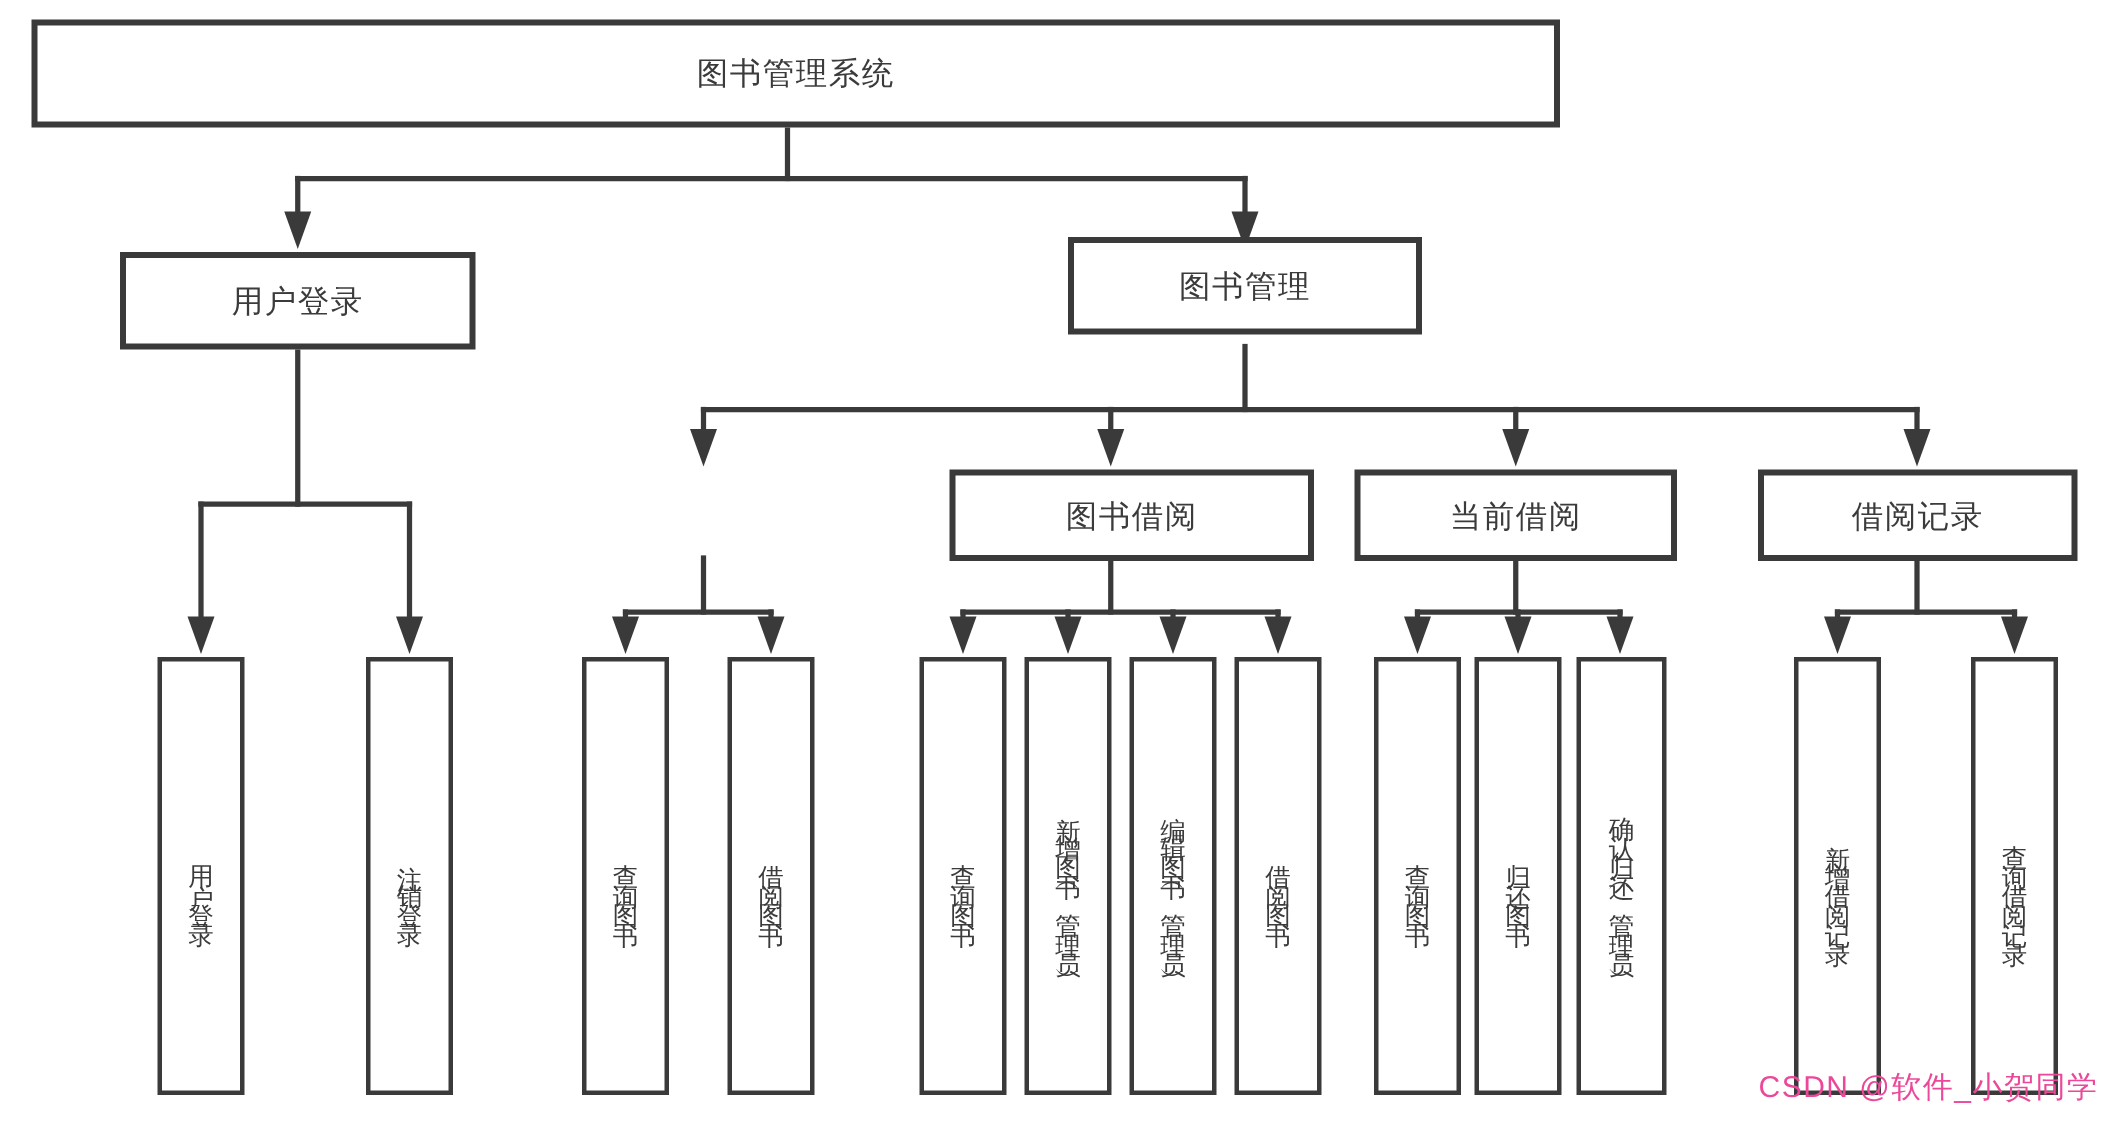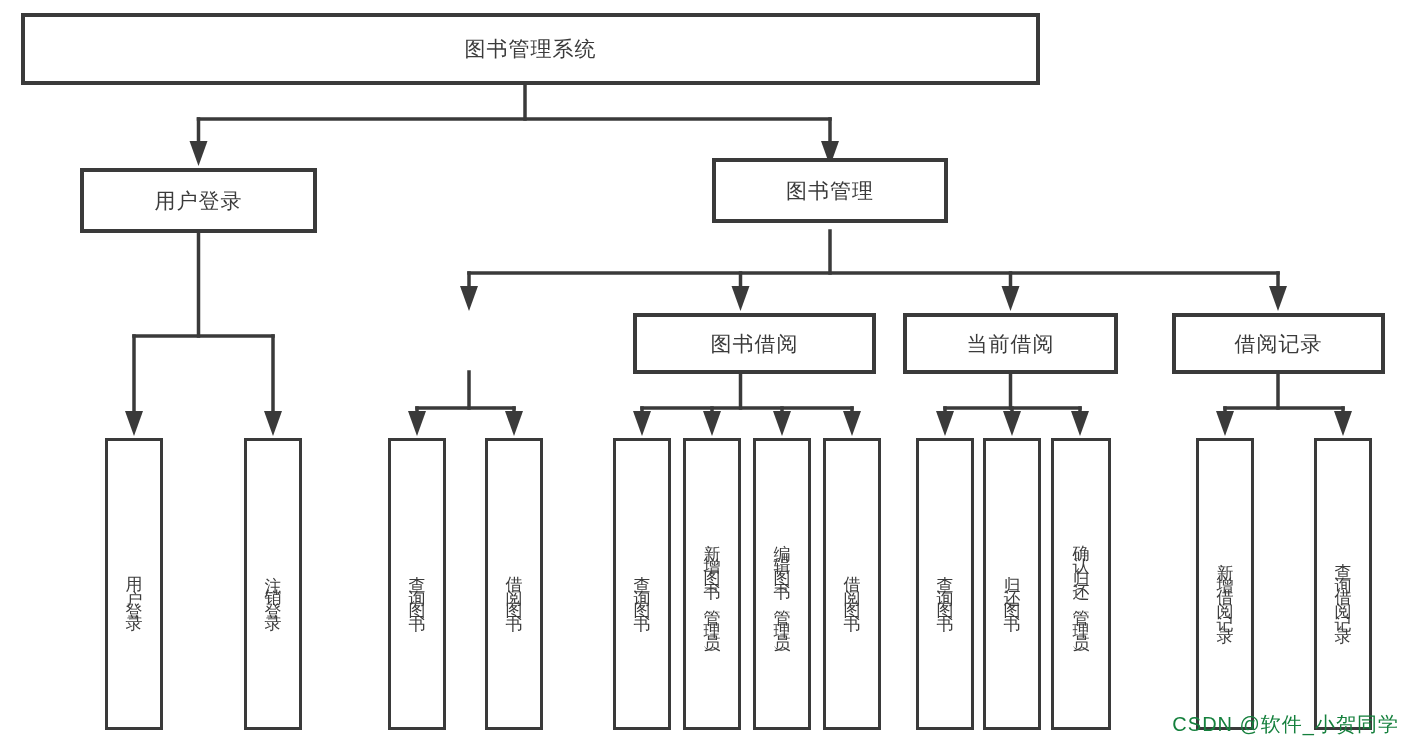--- a/index.html
+++ b/index.html
@@ -13,21 +13,21 @@
     display:flex;align-items:center;justify-content:center;color:#3b3b3b;z-index:2;
   }
   .node.h{font-size:21px;font-weight:500;letter-spacing:1px;white-space:nowrap;}
   .node.leaf{border-width:3.5px;}
   .node.v .vtext{
     writing-mode:vertical-rl;font-size:17px;font-weight:500;letter-spacing:13px;
     line-height:1;white-space:nowrap;padding-top:10px;
   }
   .watermark{
     position:absolute;right:6px;top:711px;z-index:5;
-    font-size:20px;letter-spacing:1px;color:#15803d;white-space:nowrap;margin-left:34px;
+    font-size:20px;letter-spacing:1px;color:#ec4899;white-space:nowrap;margin-left:34px;
   }
 </style>
 </head>
 <body>
 
 <div id="canvas">
 
   <svg id="connectors" width="1405" height="747" viewBox="0 0 1405 747">
       <line x1="525" y1="68" x2="525" y2="119" stroke="#3a3a3a" stroke-width="3.5" stroke-linecap="square"></line>
       <line x1="198.5" y1="119" x2="830" y2="119" stroke="#3a3a3a" stroke-width="3.5" stroke-linecap="square"></line>

